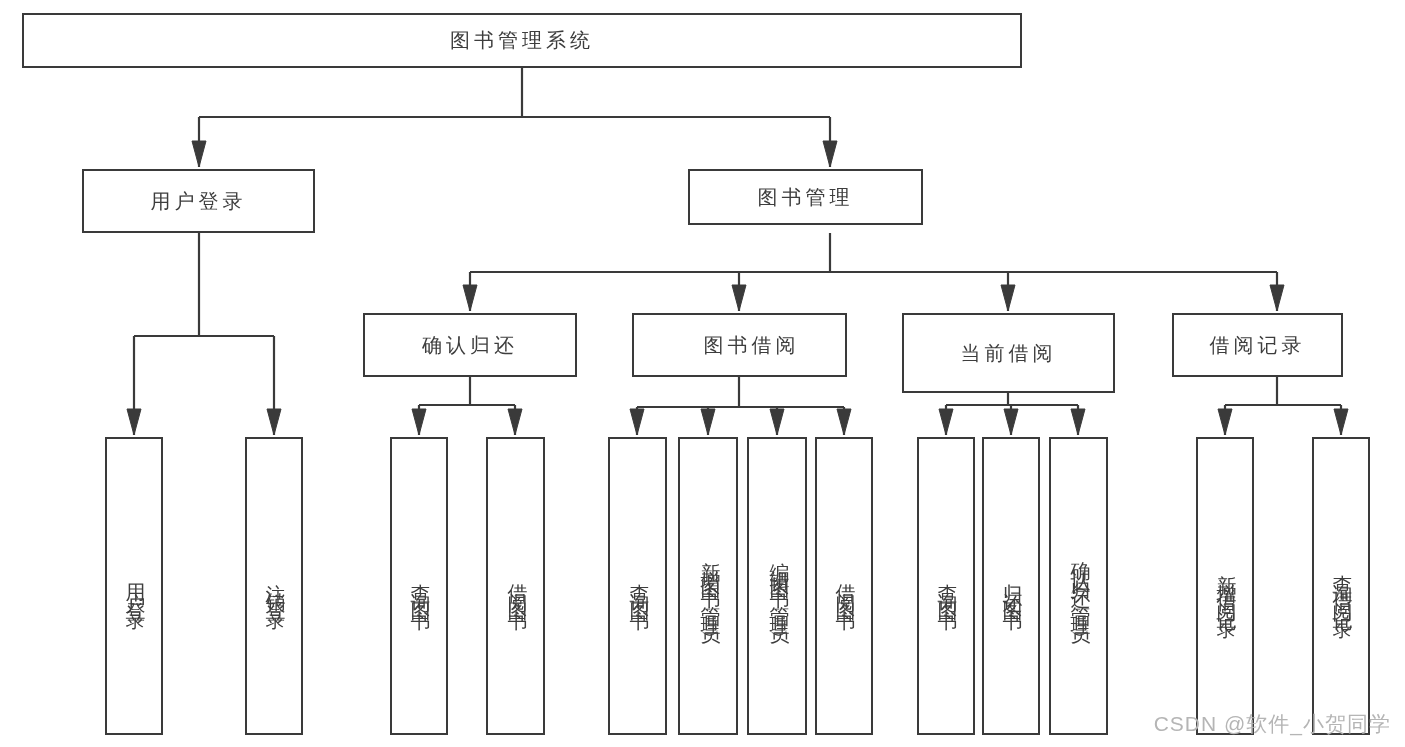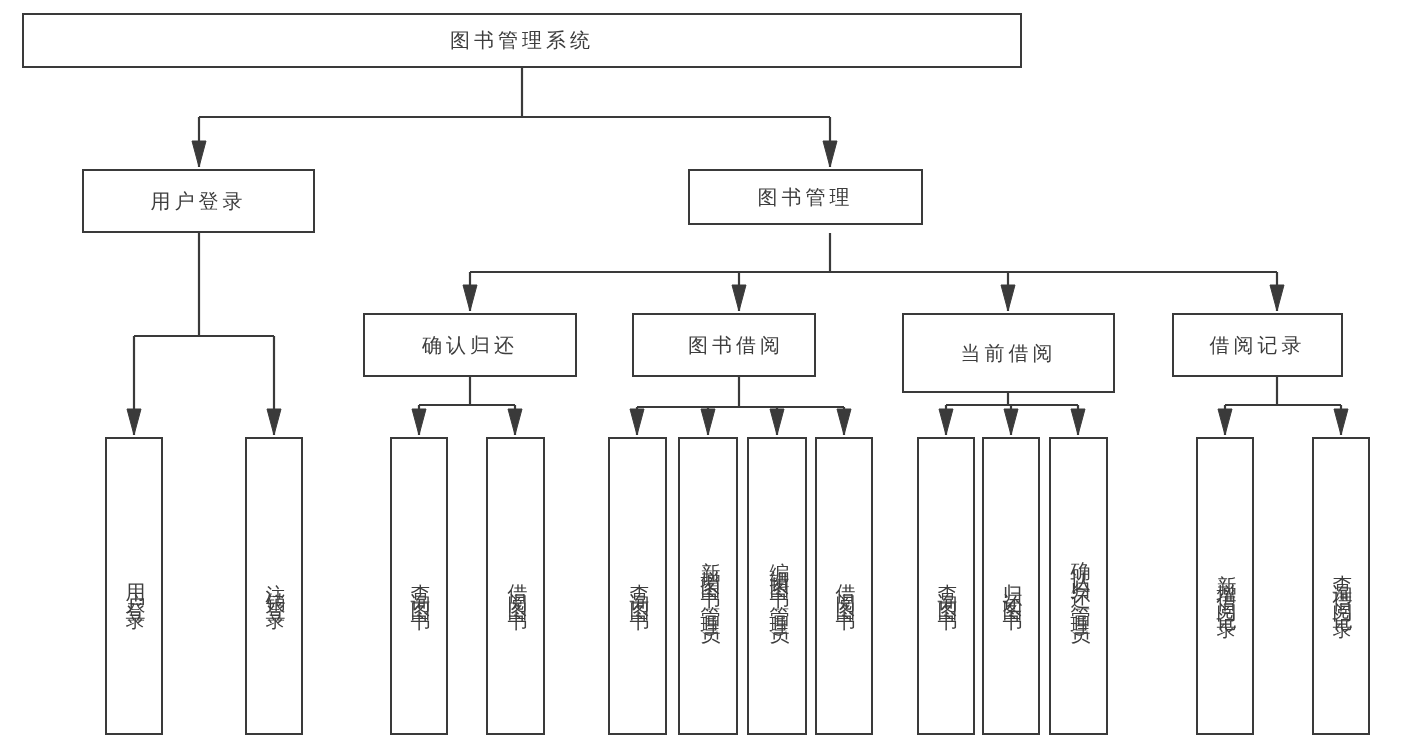--- a/index.html
+++ b/index.html
@@ -87,21 +87,21 @@
       <path d="M1341,405 V435" marker-end="url(#arrow)"></path>
     </g>
   </svg>
 
   <div class="node" style="left:22px;top:13px;width:1000px;height:55px;">图书管理系统</div>
 
   <div class="node" style="left:82px;top:169px;width:233px;height:64px;">用户登录</div>
   <div class="node" style="left:688px;top:169px;width:235px;height:56px;">图书管理</div>
 
   <div class="node" style="left:363px;top:313px;width:214px;height:64px;">确认归还</div>
-  <div class="node" style="left:632px;top:313px;width:184px;height:64px;padding-left:24px;">图书借阅</div>
+  <div class="node" style="left:632px;top:313px;width:215px;height:64px;padding-left:24px;">图书借阅</div>
   <div class="node" style="left:902px;top:313px;width:213px;height:80px;">当前借阅</div>
   <div class="node" style="left:1172px;top:313px;width:171px;height:64px;">借阅记录</div>
 
   <div class="node leaf" style="left:105px;top:437px;width:58px;height:298px;">用户登录</div>
   <div class="node leaf" style="left:245px;top:437px;width:58px;height:298px;">注销登录</div>
 
   <div class="node leaf" style="left:390px;top:437px;width:58px;height:298px;">查询图书</div>
   <div class="node leaf" style="left:486px;top:437px;width:59px;height:298px;">借阅图书</div>
 
   <div class="node leaf" style="left:608px;top:437px;width:59px;height:298px;">查询图书</div>
@@ -109,13 +109,14 @@
   <div class="node leaf" style="left:747px;top:437px;width:60px;height:298px;">编辑图书（管理员）</div>
   <div class="node leaf" style="left:815px;top:437px;width:58px;height:298px;">借阅图书</div>
 
   <div class="node leaf" style="left:917px;top:437px;width:58px;height:298px;">查询图书</div>
   <div class="node leaf" style="left:982px;top:437px;width:58px;height:298px;">归还图书</div>
   <div class="node leaf" style="left:1049px;top:437px;width:59px;height:298px;">确认归还（管理员）</div>
 
   <div class="node leaf" style="left:1196px;top:437px;width:58px;height:298px;">新增借阅记录</div>
   <div class="node leaf" style="left:1312px;top:437px;width:58px;height:298px;">查询借阅记录</div>
 
+  <div class="watermark">CSDN @软件_小贺同学</div>
 </div>
 
 </body></html>

